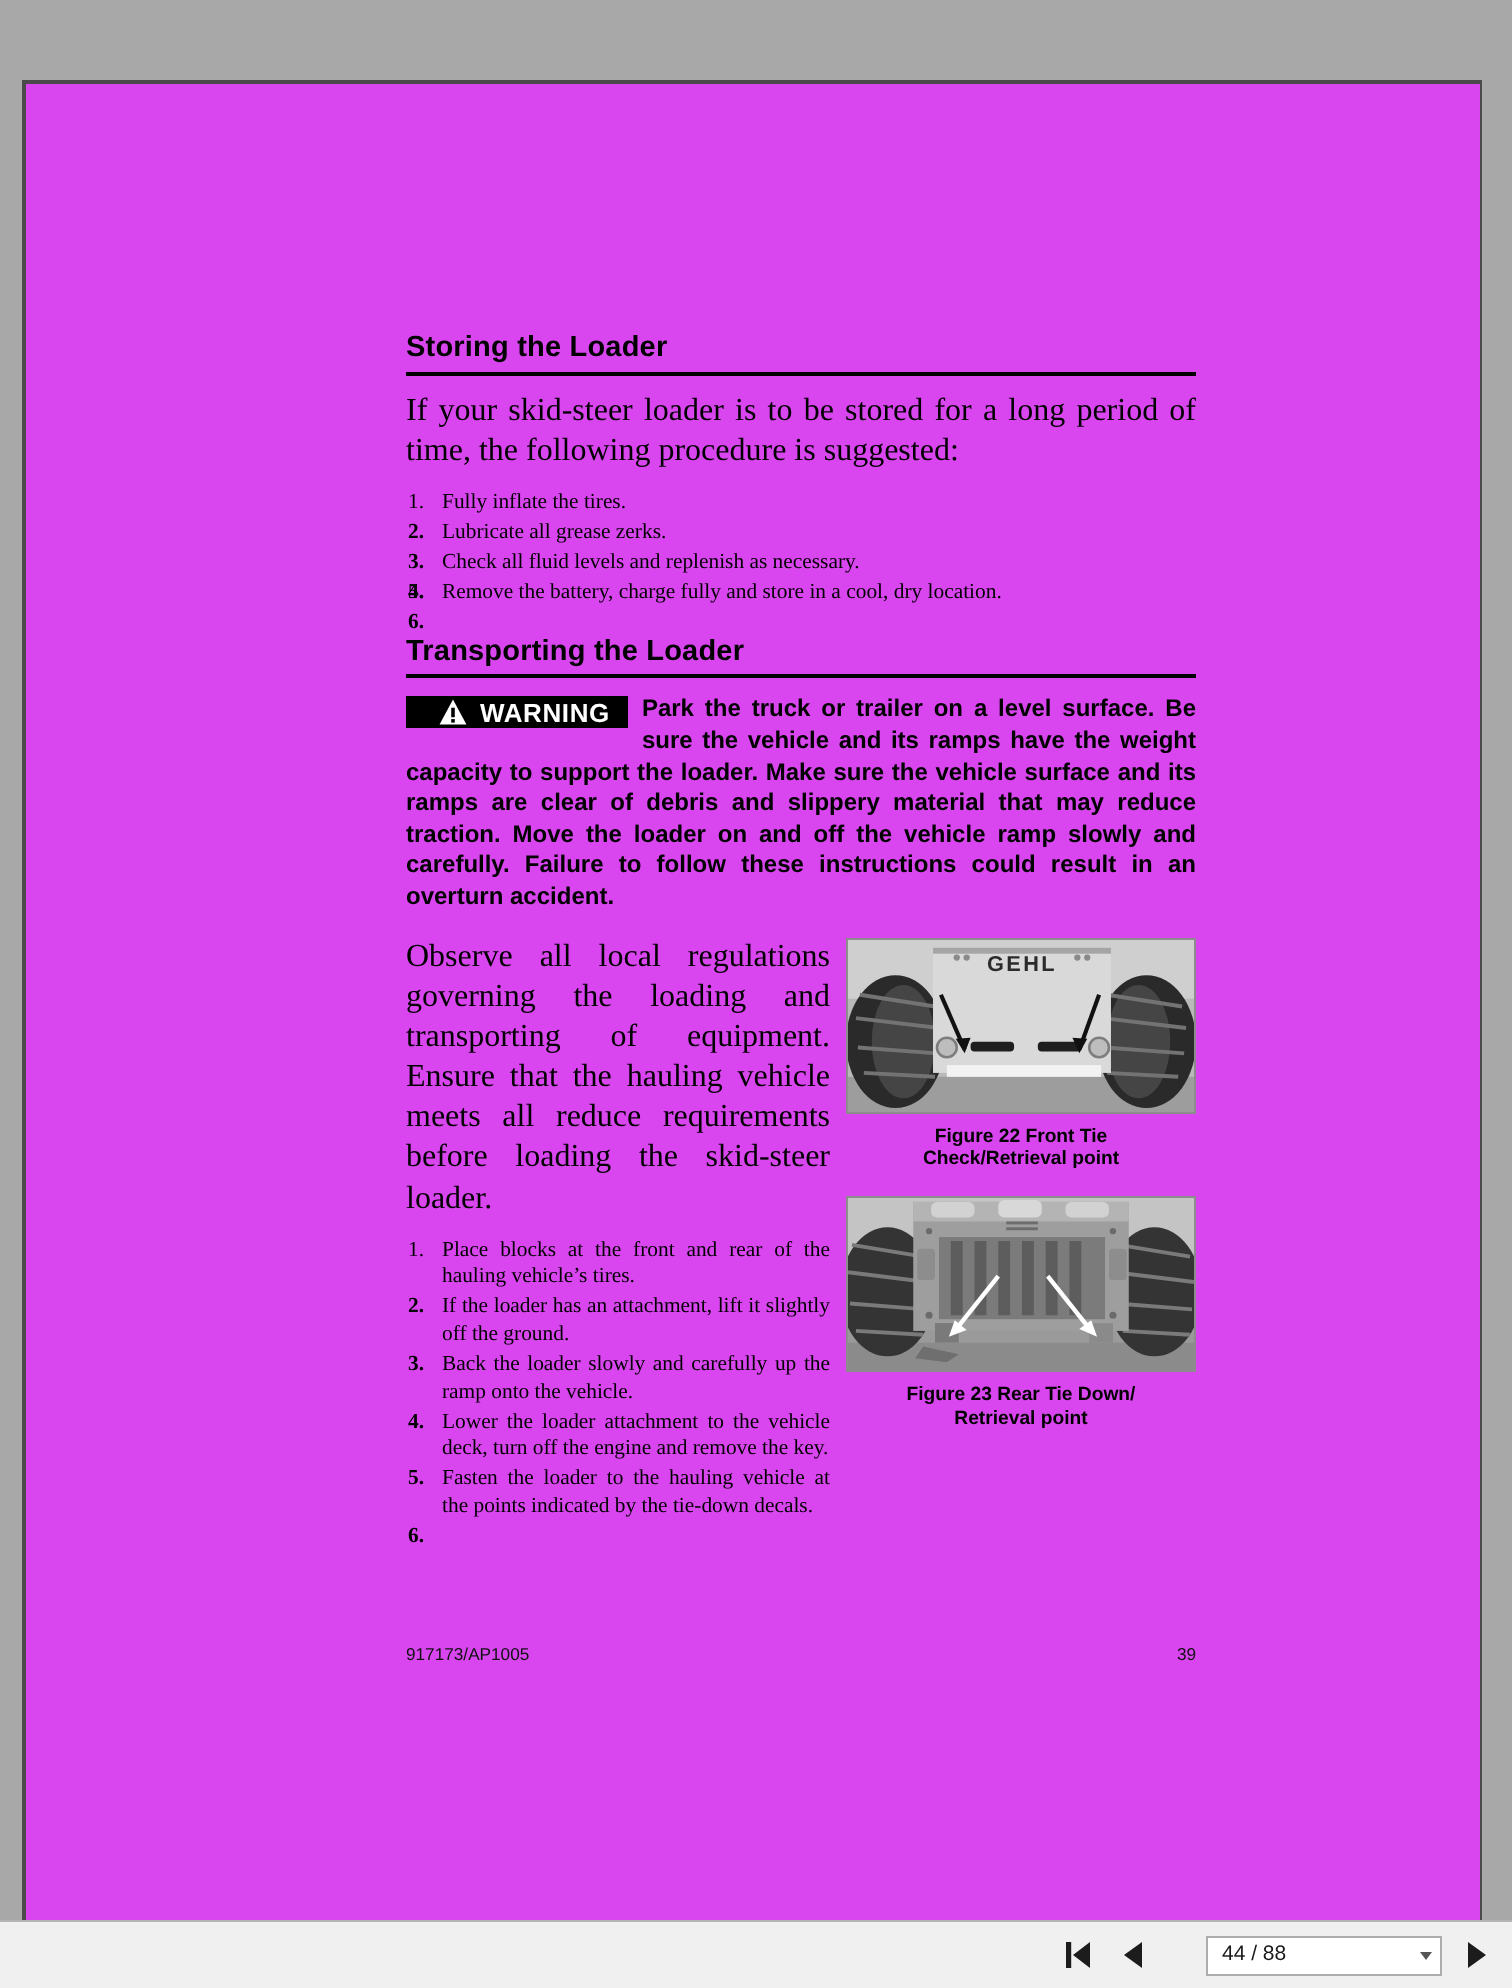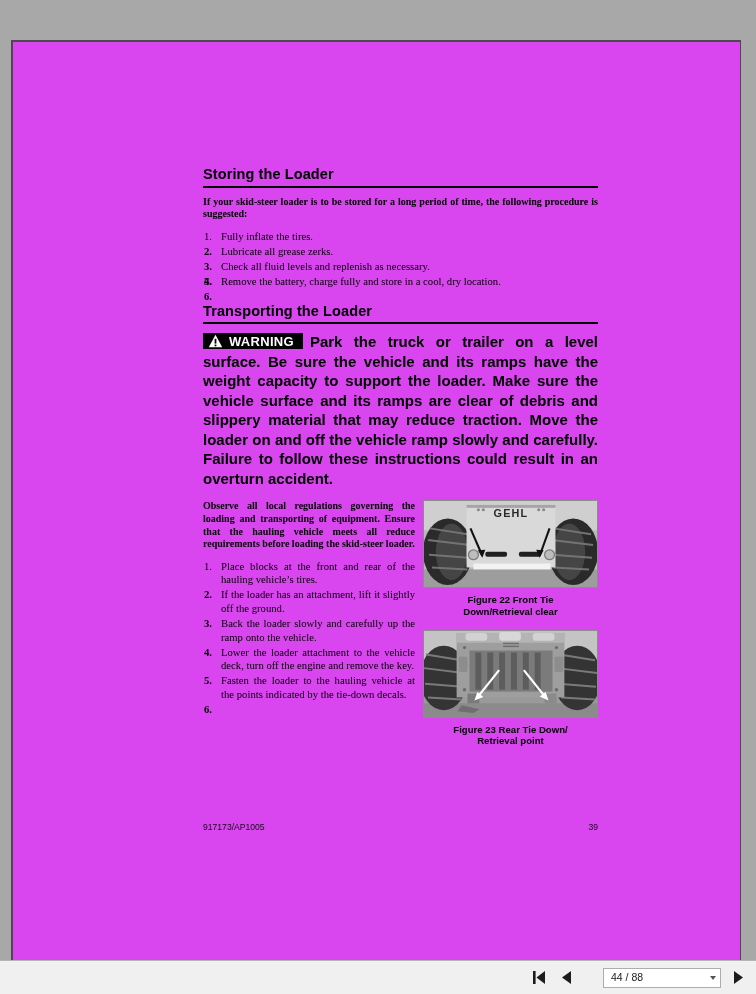--- a/index.html
+++ b/index.html
@@ -47,26 +47,25 @@
   }
   .heading-rule {
     border-top: 2.2px solid #000;
     margin: 0 0 8px 0;
     width: 100%;
   }
 
   
   .body-para {
     font-family: "Liberation Serif", serif;
-    font-size: 10px;
+    font-size: 16px;
     line-height: 1.26;
     text-align: justify;
     color: #000;
     margin: 0 0 9px 0;
-    font-weight: bold;
   }
 
   
   ol.doc-list {
     list-style: none;
     margin: 0 0 2px 0;
     padding: 0;
   }
   ol.doc-list li {
     position: relative;
@@ -90,42 +89,42 @@
   
   #warning-block {
     margin: 5px 0 12px 0;
     overflow: hidden;
   }
   #warning-badge {
     float: left;
     background: #000;
     color: #fff;
     height: 16px;
-    padding: 0 9px 0 5px;
+    padding: 0 9px 0 16px;
     margin: 1px 7px 1px 0;
     display: flex;
     align-items: center;
     gap: 6px;
   }
   #warning-badge .tri-icon {
     width: 15px; height: 14px;
     display: block;
   }
   #warning-badge .badge-label {
     font-family: "Liberation Sans", sans-serif;
     font-weight: bold;
     font-size: 13px;
     letter-spacing: 0.3px;
     line-height: 1;
     color: #fff;
   }
   #warning-text {
     font-family: "Liberation Sans", sans-serif;
     font-weight: bold;
-    font-size: 15px;
+    font-size: 12px;
     line-height: 1.30;
     text-align: justify;
     color: #000;
     margin: 0;
   }
 
   
   #two-col {
     position: relative;
     width: 100%;
@@ -340,21 +339,21 @@
               <circle cx="127" cy="55" r="5" fill="#bdbdbd" stroke="#7d7d7d" stroke-width="1.3"></circle>
               <rect x="50" y="64" width="78" height="6" fill="#f2f2f2"></rect>
 
               <path d="M47 28 L59 56" stroke="#111" stroke-width="2.1" fill="none"></path>
               <polygon points="59,58 54.5,50.5 62,50" fill="#111"></polygon>
               <path d="M127 28 L117 56" stroke="#111" stroke-width="2.1" fill="none"></path>
               <polygon points="117,58 113.5,50 121,50.5" fill="#111"></polygon>
             </svg>
             <div class="figure-caption">
               <span>Figure 22  Front Tie</span><br>
-              <span>Down/Retrieval clear</span>
+              <span>Check/Retrieval point</span>
             </div>
           </div>
 
           <div class="figure">
             <svg class="figure-image" viewBox="0 0 175 88" preserveAspectRatio="none">
               <rect x="0" y="0" width="175" height="88" fill="#c4c4c4"></rect>
               <rect x="0" y="62" width="175" height="26" fill="#9a9a9a"></rect>
               <rect x="0" y="74" width="175" height="14" fill="#8b8b8b"></rect>
 
               <ellipse cx="20" cy="48" rx="24" ry="33" fill="#343434"></ellipse>

